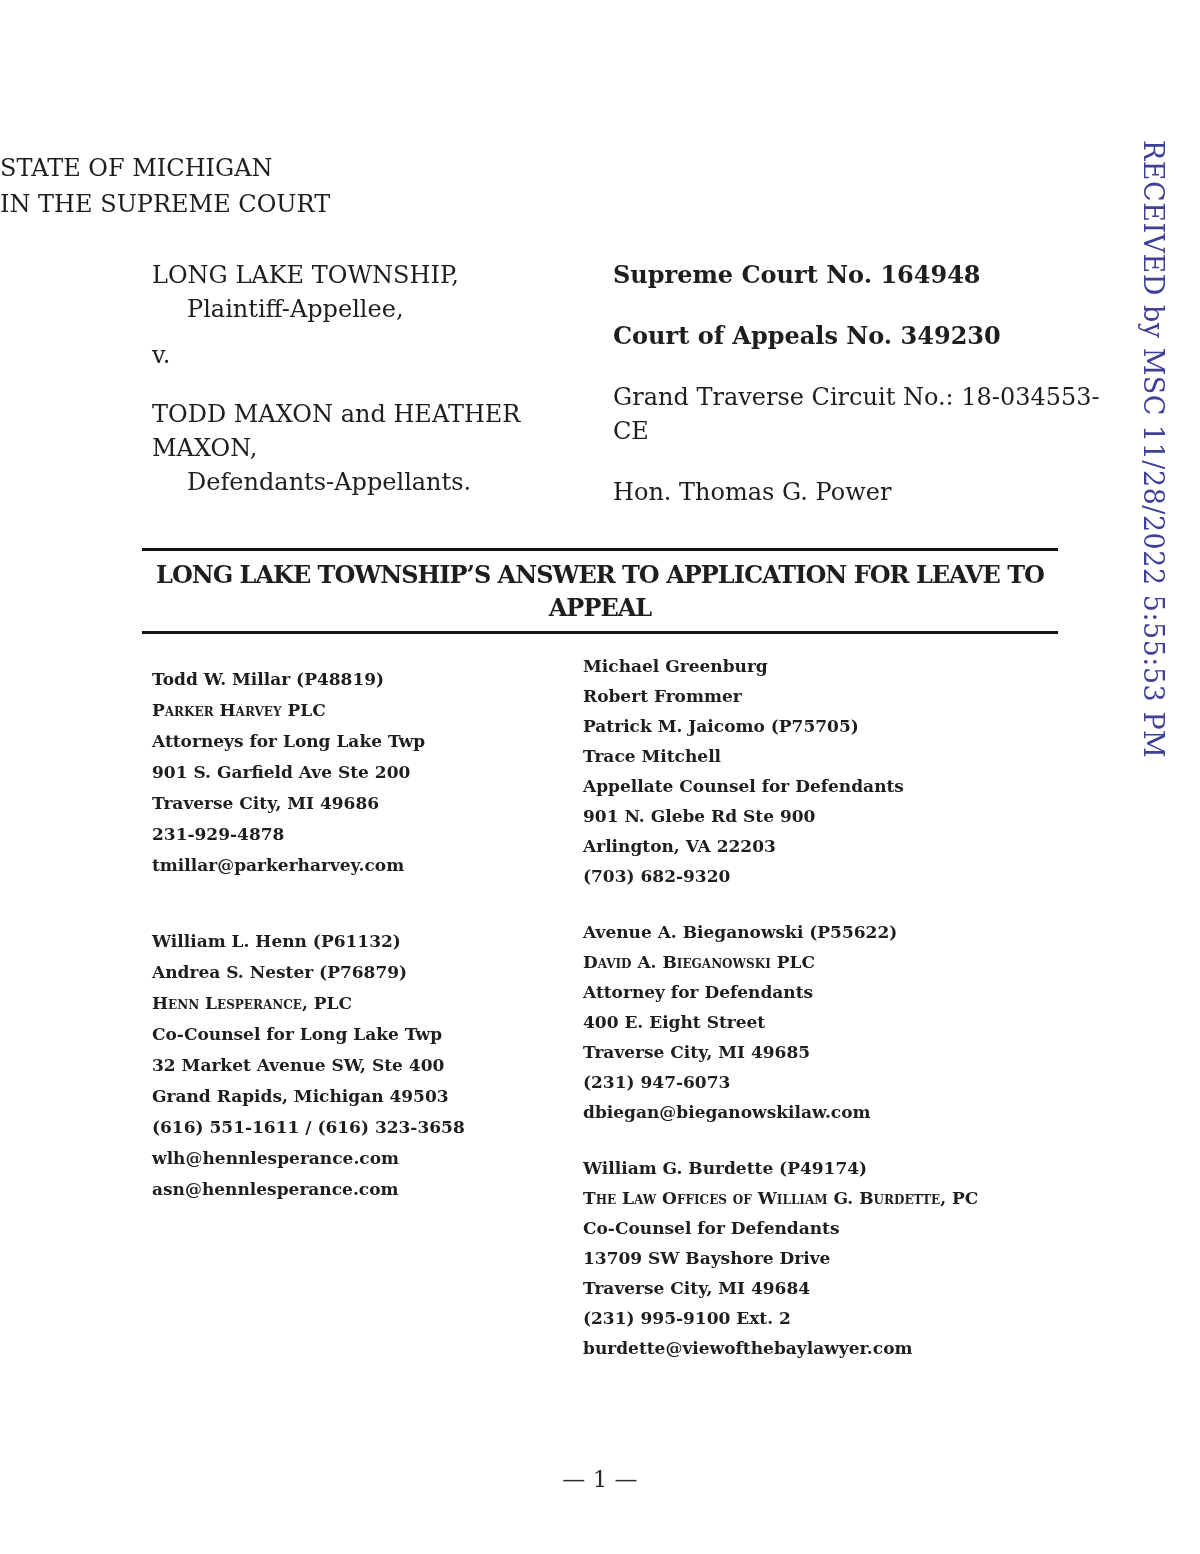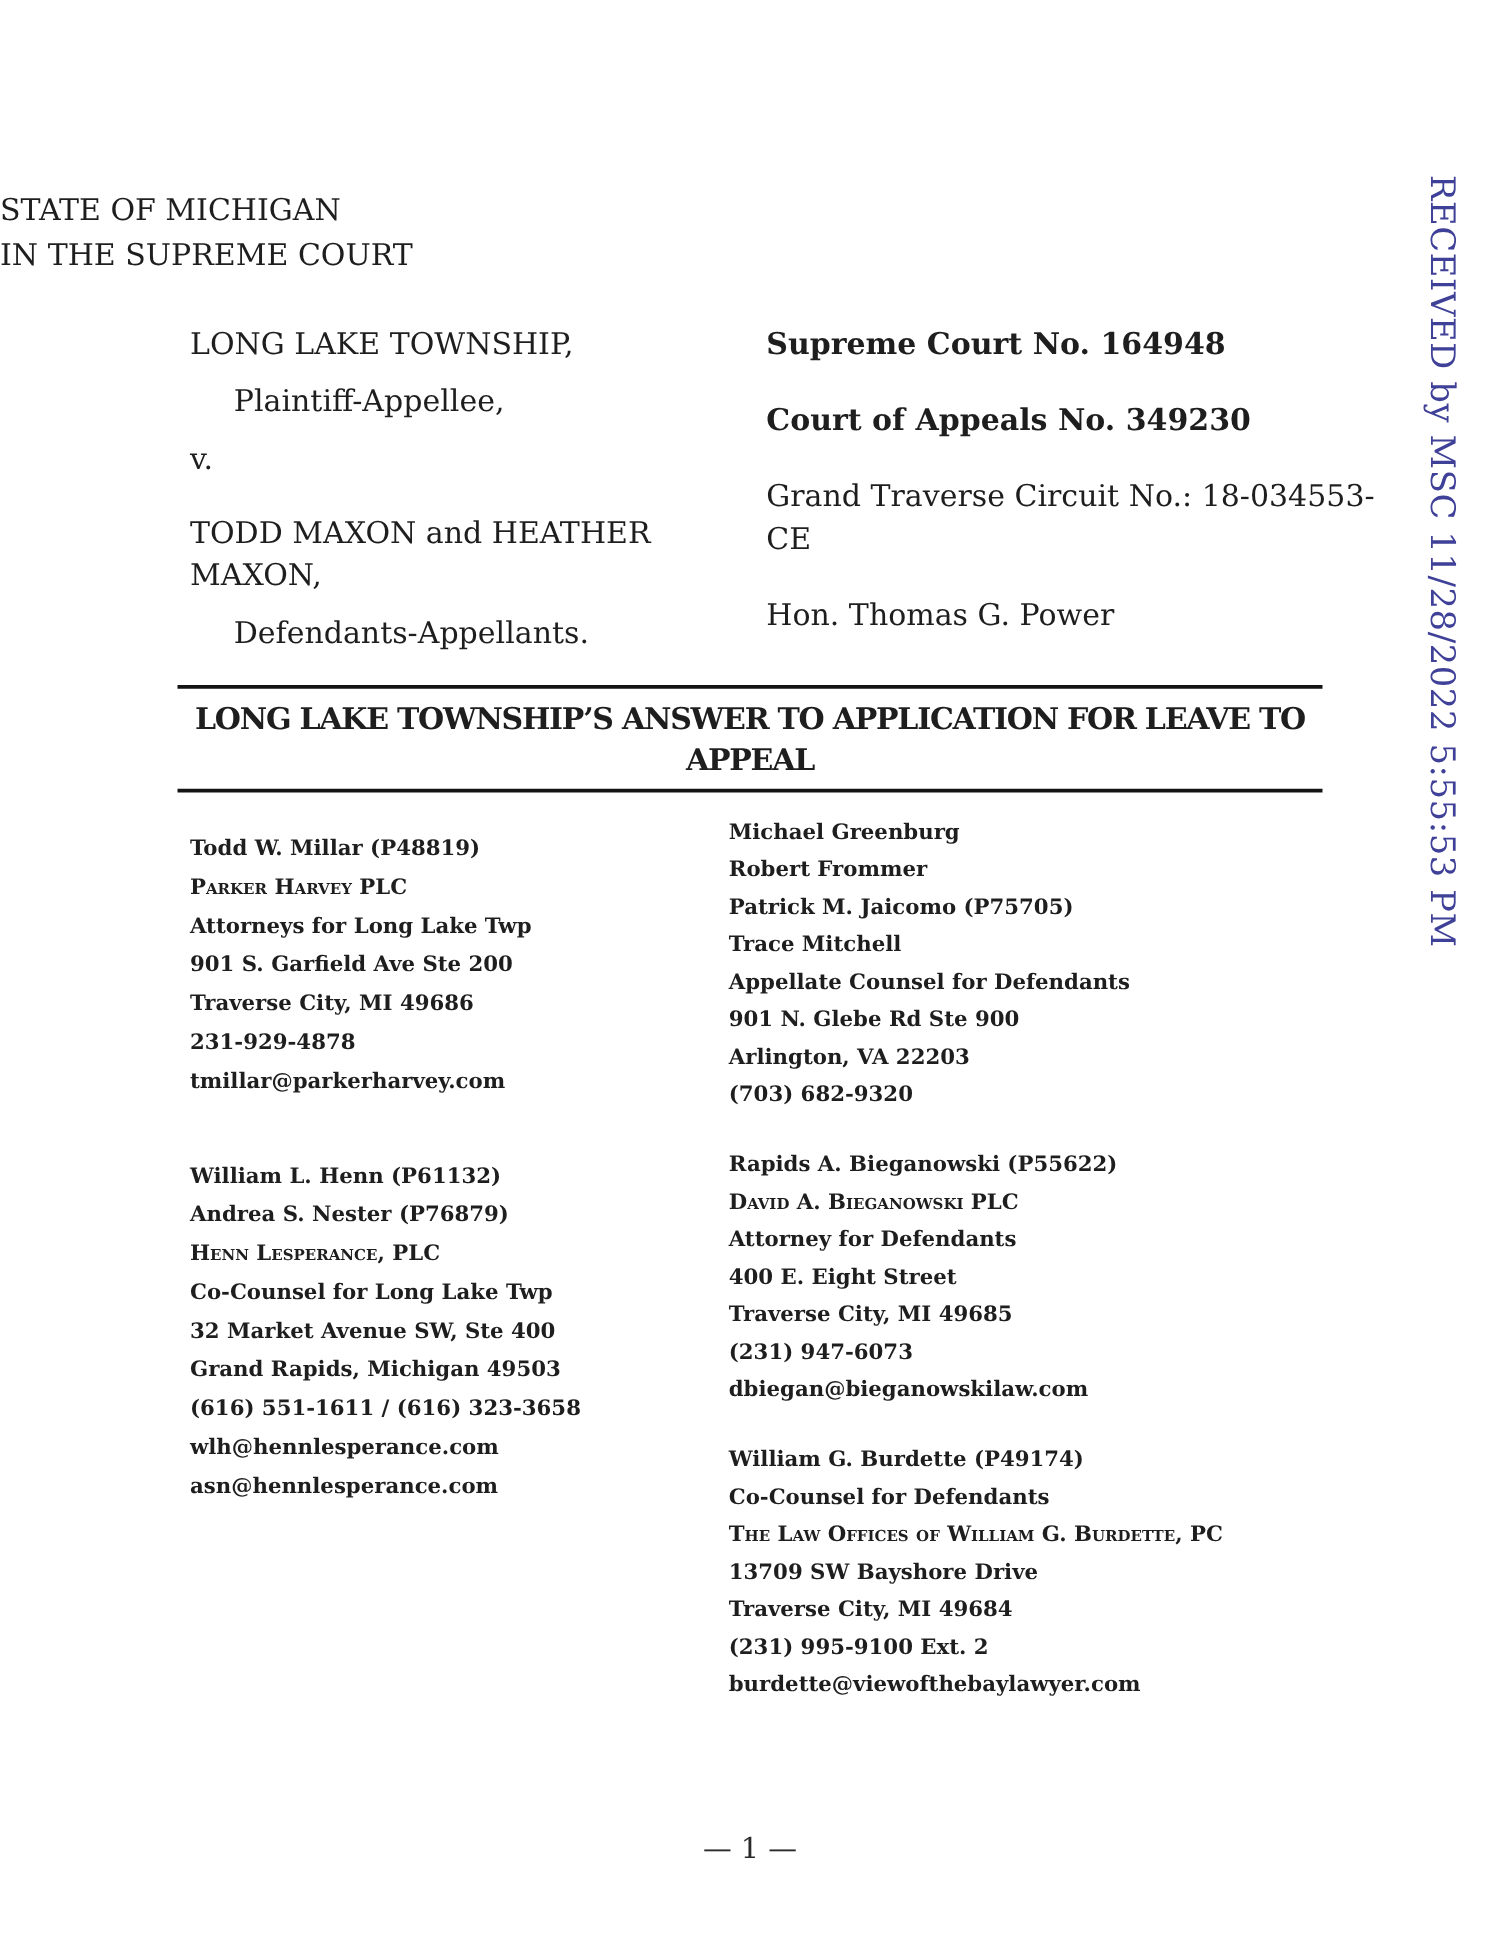--- a/index.html
+++ b/index.html
@@ -23,21 +23,21 @@
     line-height: 36px;
   }
 
   .caption-col {
     position: absolute;
     left: 152px; top: 258px;
     width: 390px;
     font-size: 24px;
     line-height: 34px;
   }
-  .caption-role { padding-left: 35px; margin-top: 12px; }
+  .caption-role { padding-left: 35px; }
   .caption-vs { margin-top: 12px; }
   .caption-defendants { margin-top: 25px; }
 
   .case-col {
     position: absolute;
     left: 613px; top: 258px;
     width: 515px;
     font-size: 24px;
     line-height: 34px;
   }
@@ -158,32 +158,32 @@
       <div class="counsel-line">Michael Greenburg</div>
       <div class="counsel-line">Robert Frommer</div>
       <div class="counsel-line">Patrick M. Jaicomo (P75705)</div>
       <div class="counsel-line">Trace Mitchell</div>
       <div class="counsel-line">Appellate Counsel for Defendants</div>
       <div class="counsel-line">901 N. Glebe Rd Ste 900</div>
       <div class="counsel-line">Arlington, VA 22203</div>
       <div class="counsel-line">(703) 682-9320</div>
     </div>
     <div class="counsel-block">
-      <div class="counsel-line">Rapids A. Bieganowski (P55622)</div>
+      <div class="counsel-line">Avenue A. Bieganowski (P55622)</div>
       <div class="counsel-line sc">David A. Bieganowski PLC</div>
       <div class="counsel-line">Attorney for Defendants</div>
       <div class="counsel-line">400 E. Eight Street</div>
       <div class="counsel-line">Traverse City, MI 49685</div>
       <div class="counsel-line">(231) 947-6073</div>
       <div class="counsel-line">dbiegan@bieganowskilaw.com</div>
     </div>
     <div class="counsel-block">
       <div class="counsel-line">William G. Burdette (P49174)</div>
+      <div class="counsel-line sc">The Law Offices of William G. Burdette, PC</div>
       <div class="counsel-line">Co-Counsel for Defendants</div>
-      <div class="counsel-line sc">The Law Offices of William G. Burdette, PC</div>
       <div class="counsel-line">13709 SW Bayshore Drive</div>
       <div class="counsel-line">Traverse City, MI 49684</div>
       <div class="counsel-line">(231) 995-9100 Ext. 2</div>
       <div class="counsel-line">burdette@viewofthebaylawyer.com</div>
     </div>
   </div>
 
 <div class="page-number">— 1 —</div>
 
 </body></html>

